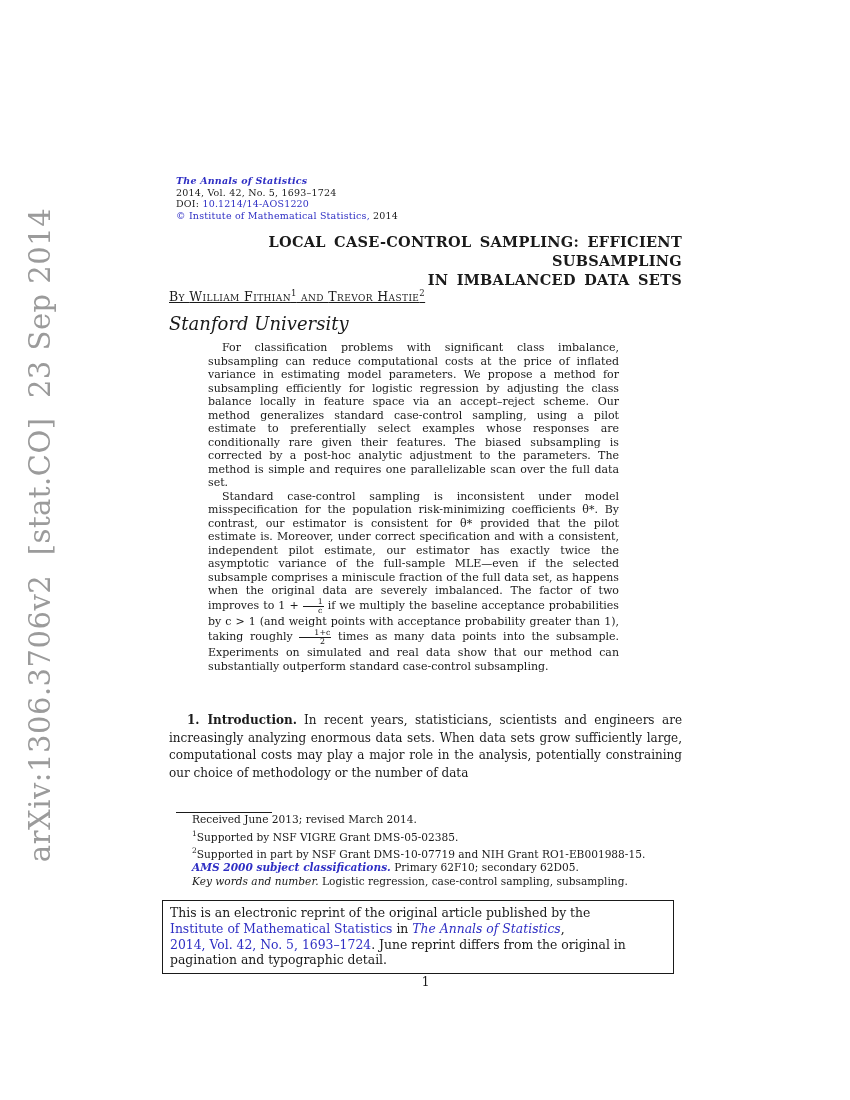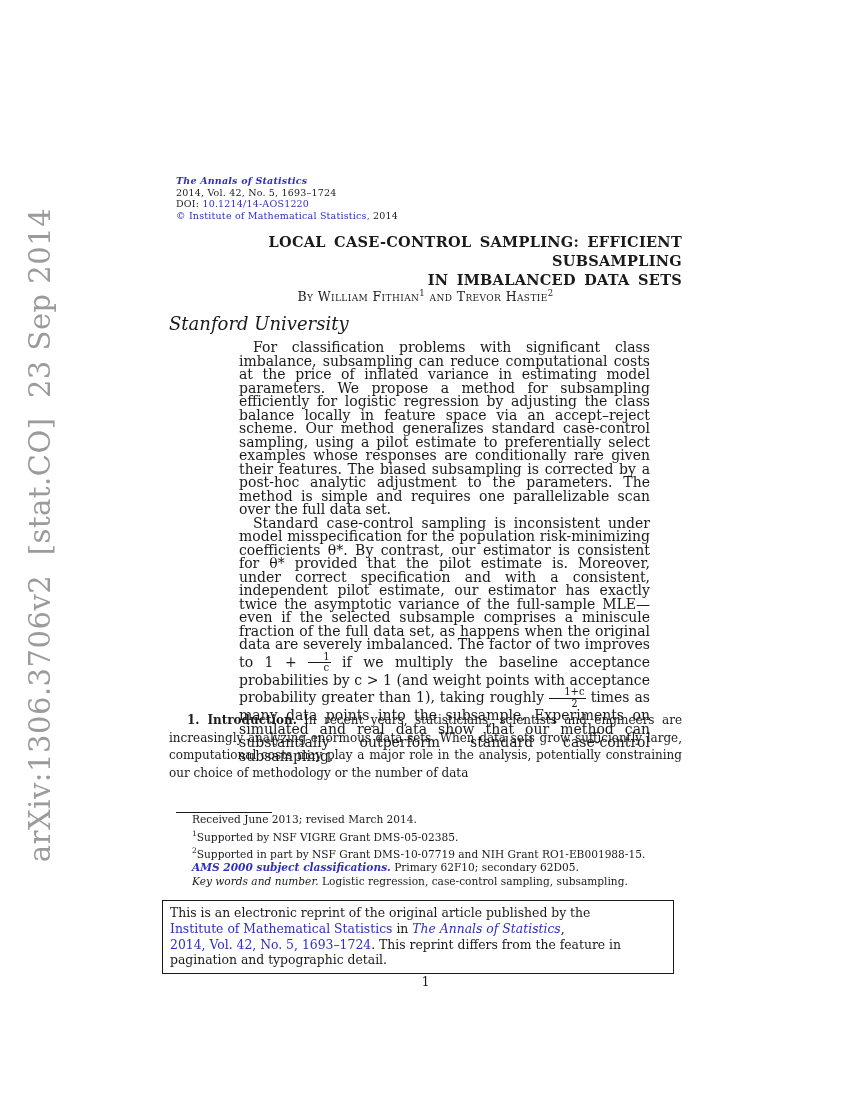--- a/index.html
+++ b/index.html
@@ -53,44 +53,44 @@
     word-spacing: 3px;
   }
   .title-block .tline { display: block; text-align: right; }
 
   
   .authors-line {
     position: absolute;
     left: 169px;
     top: 288px;
     width: 513px;
-    text-align: center;
     font-size: 12.5px;
     letter-spacing: 0.4px;
+    text-decoration: underline;
   }
   .sc { font-variant: small-caps; }
   .authors-line sup { font-size: 8.5px; }
 
   .affiliation {
     position: absolute;
     left: 169px;
     top: 313px;
     width: 513px;
     text-align: left;
     font-size: 18px;
     font-style: italic;
   }
 
   
   .abstract {
     position: absolute;
-    left: 239px;
+    left: 208px;
     top: 341px;
     width: 411px;
-    font-size: 14px;
+    font-size: 11px;
     line-height: 13.5px;
     text-align: justify;
   }
   .abs-p { text-indent: 14px; }
   .frac {
     display: inline-block;
     vertical-align: -0.5em;
     text-align: center;
     font-size: 0.72em;
     line-height: 1.05;
@@ -187,19 +187,19 @@
     <div class="fn">Received June 2013; revised March 2014.</div>
     <div class="fn"><sup>1</sup><span>Supported by NSF VIGRE Grant DMS-05-02385.</span></div>
     <div class="fn"><sup>2</sup><span>Supported in part by NSF Grant DMS-10-07719 and NIH Grant RO1-EB001988-15.</span></div>
     <div class="fn"><span class="link bolditalic">AMS 2000 subject classifications.</span><span> Primary 62F10; secondary 62D05.</span></div>
     <div class="fn"><span class="italic">Key words and number.</span><span> Logistic regression, case-control sampling, subsampling.</span></div>
   </div>
 
   <div class="reprint-box">
     <div>This is an electronic reprint of the original article published by the</div>
     <div><span class="link">Institute of Mathematical Statistics</span><span> in </span><span class="link italic">The Annals of Statistics</span><span>,</span></div>
-    <div><span class="link">2014, Vol. 42, No. 5, 1693–1724</span><span>. This reprint differs from the feature in</span></div>
+    <div><span class="link">2014, Vol. 42, No. 5, 1693–1724</span><span>. June reprint differs from the original in</span></div>
     <div>pagination and typographic detail.</div>
   </div>
 
   <div class="page-number">1</div>
 
 </div>
 
 </body></html>

